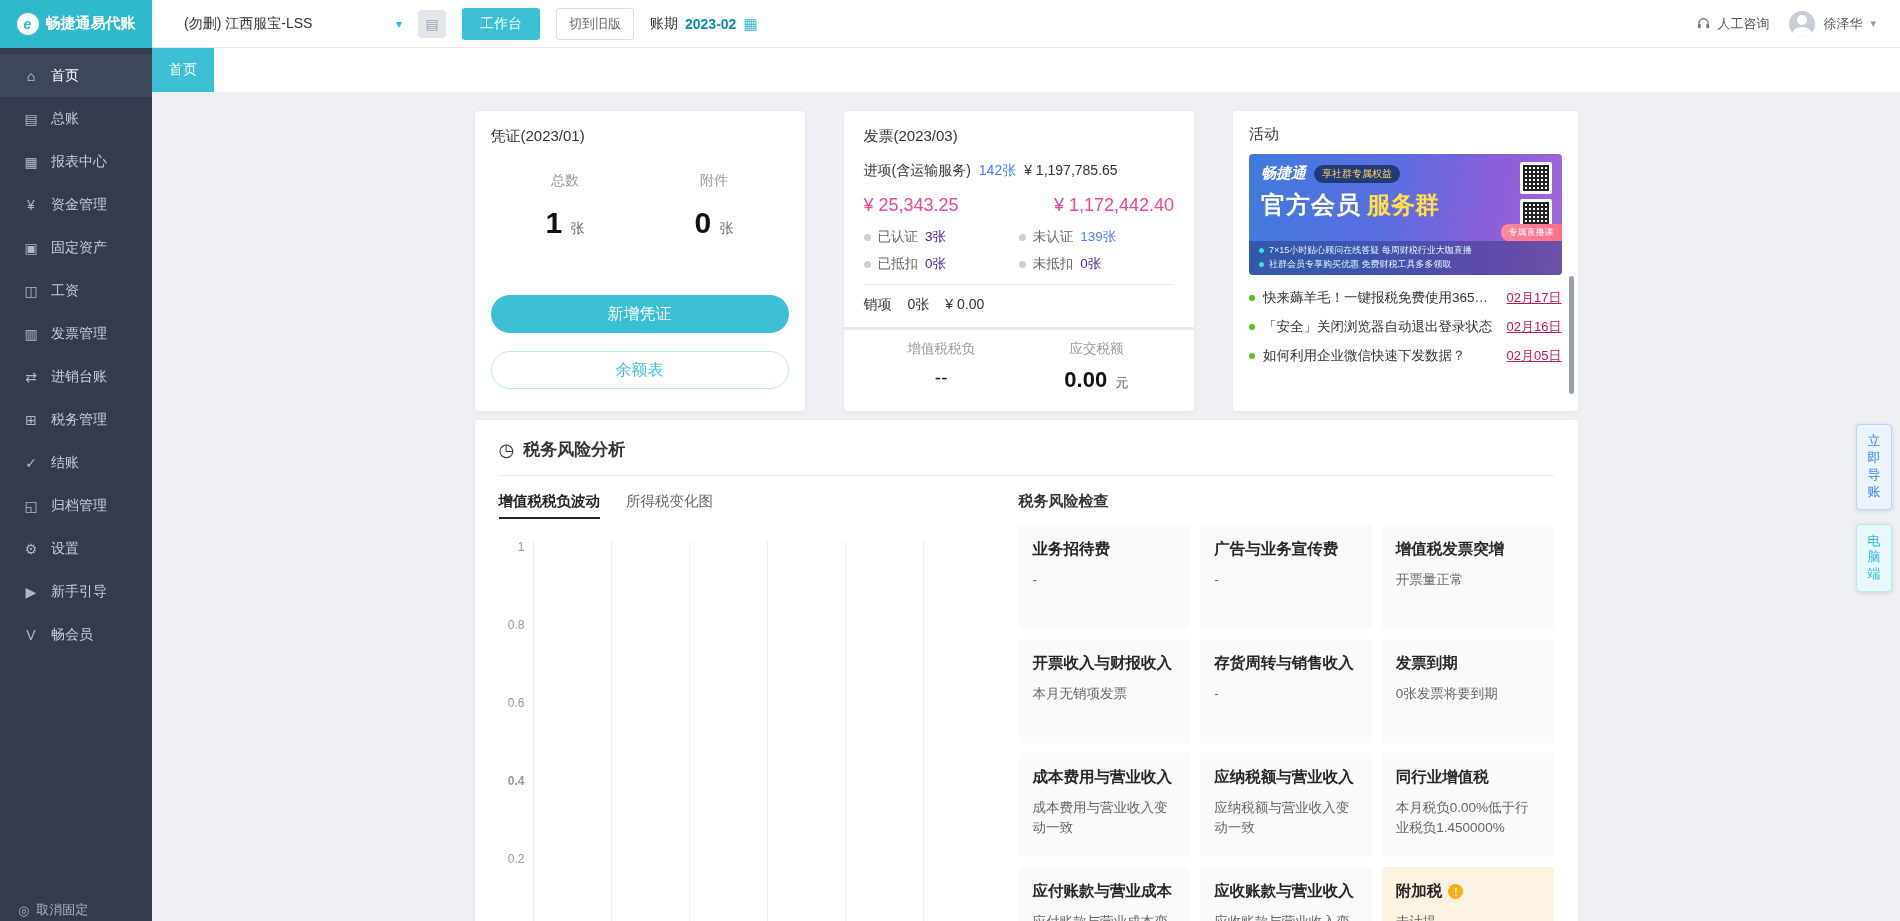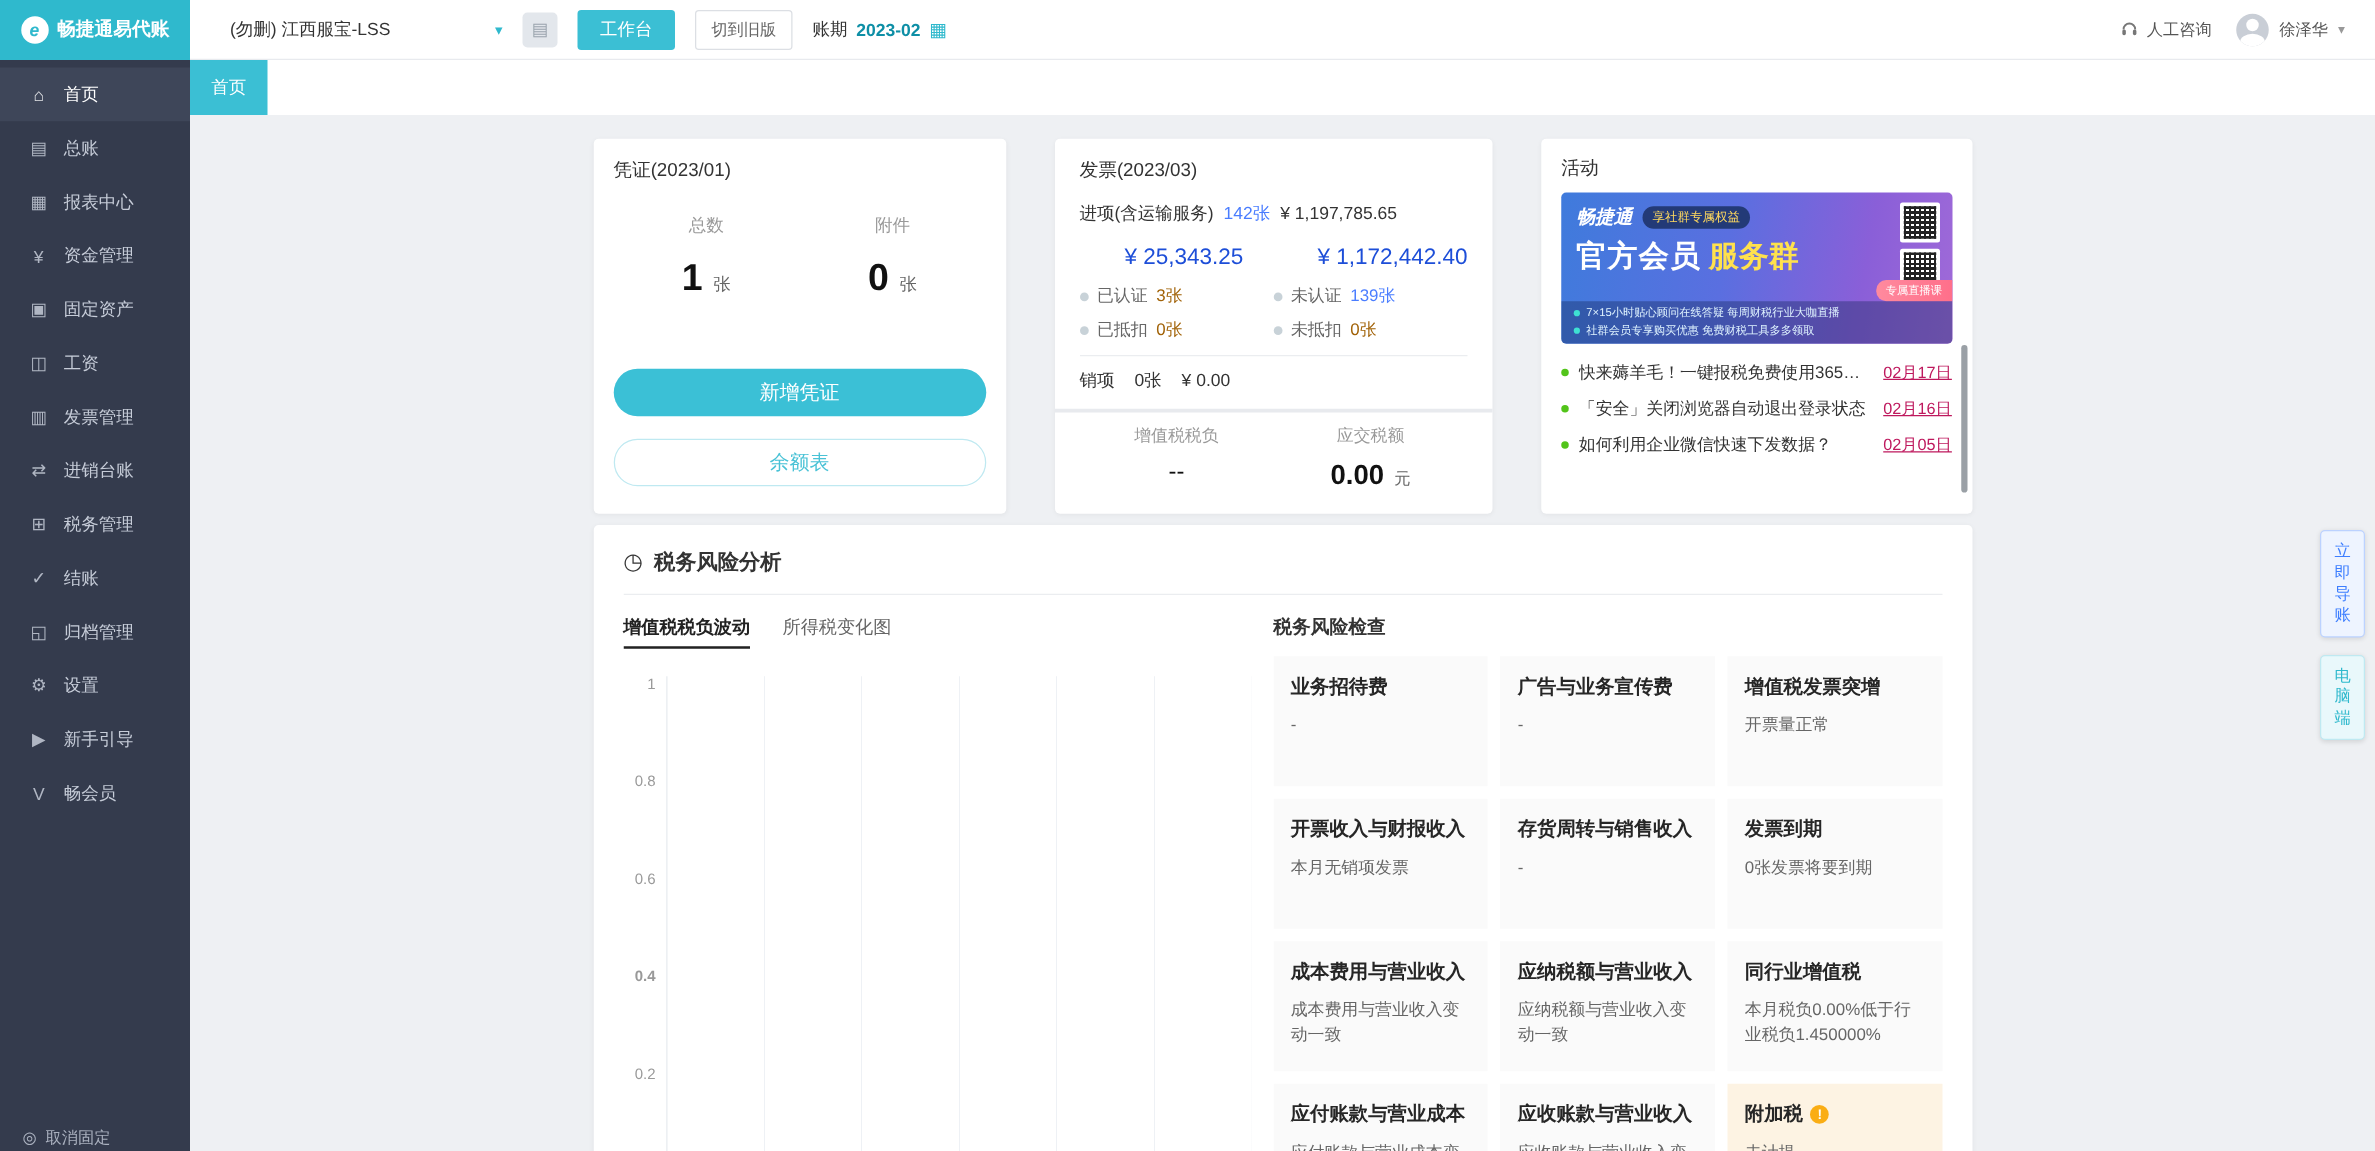--- a/index.html
+++ b/index.html
@@ -70,26 +70,26 @@
   .v-buttons { margin-top:auto; display:flex; flex-direction:column; gap:18px; align-items:center; }
   .btn-primary { width:298px; height:38px; border-radius:19px; background:#3bc0d6; color:#fff;
                  font-size:16px; border:none; cursor:pointer; }
   .btn-outline { width:298px; height:38px; border-radius:19px; background:#fff; color:#49c2d6;
                  font-size:16px; border:1px solid #bfe9f1; cursor:pointer; }
 
   
   .card-invoice { width:366px; height:300px; padding:16px 20px 18px; display:flex; flex-direction:column; }
   .inv-input-line { margin-top:16px; font-size:14px; color:#333; display:flex; gap:8px; align-items:baseline; }
   .count-blue { color:#4a7dff; }
-  .inv-amounts { display:flex; justify-content:space-between; margin-top:15px; font-size:18px; color:#1d4ed8;margin-left:36px; }
+  .inv-amounts { display:flex; justify-content:space-between; margin-top:15px; font-size:18px; color:#ec4899; }
   .inv-status { display:grid; grid-template-columns:1fr 1fr; row-gap:9px; margin-top:12px;
                 font-size:13.5px; color:#666; }
   .status-item { display:flex; align-items:center; gap:7px; }
   .sdot { width:7px; height:7px; border-radius:50%; background:#c8d2d8; flex:0 0 7px; }
-  .sval { color:#a16207; }
+  .sval { color:#4c1d95; }
   .sval.blue { color:#4a7dff; }
   .inv-divider { height:1px; background:#ebedf0; margin:11px 0; }
   .inv-output { display:flex; gap:16px; font-size:14px; color:#333; align-items:baseline; }
   .inv-band { height:3px; background:#e8eaee; margin:13px -20px 0; }
   .inv-bottom { margin-top:auto; display:flex; padding-top:6px; }
   .inv-b-col { flex:1; text-align:center; }
   .inv-b-label { font-size:13.5px; color:#999; }
   .inv-b-value { font-size:19px; color:#111; margin-top:9px; }
   .inv-b-big { font-size:22px; font-weight:bold; color:#111; }
   .inv-b-unit { font-size:13px; color:#666; margin-left:3px; }

